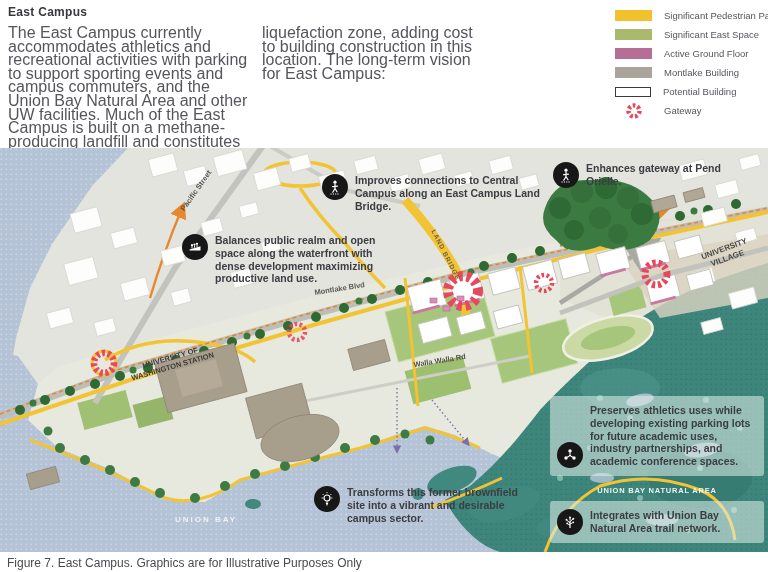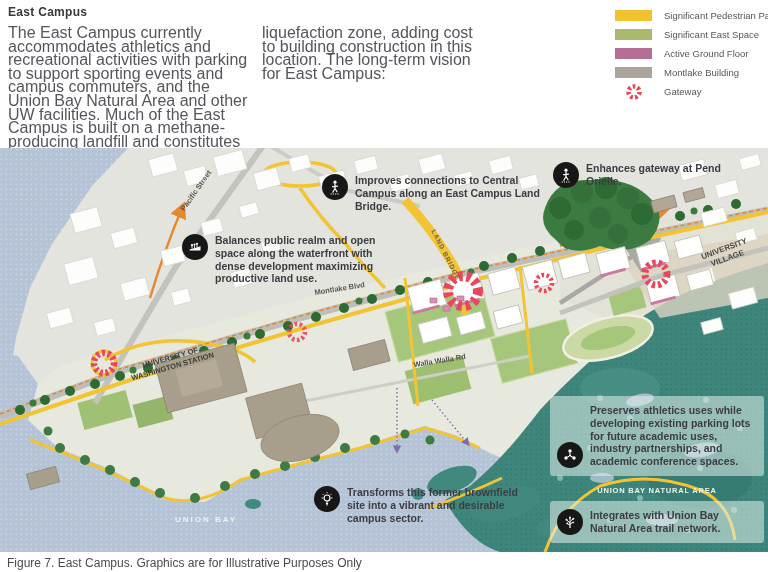--- a/index.html
+++ b/index.html
@@ -53,20 +53,24 @@
     </div>
     <div class="lg-row">
       <div class="sw sw-active"></div>
       <div class="lg-label">Active Ground Floor</div>
     </div>
     <div class="lg-row">
       <div class="sw sw-exist"></div>
       <div class="lg-label">Montlake Building</div>
     </div>
     <div class="lg-row">
+      <div class="sw sw-potential"></div>
+      <div class="lg-label">Potential Building</div>
+    </div>
+    <div class="lg-row">
       <div class="sw sw-gateway">
         <svg width="18" height="18">
             <circle cx="9" cy="9" r="5.5" fill="none" stroke="#E8485C" stroke-width="4.5" stroke-dasharray="2.6 2.2"></circle>
           </svg>
       </div>
       <div class="lg-label">Gateway</div>
     </div>
   </div>
 
   <div class="map">

